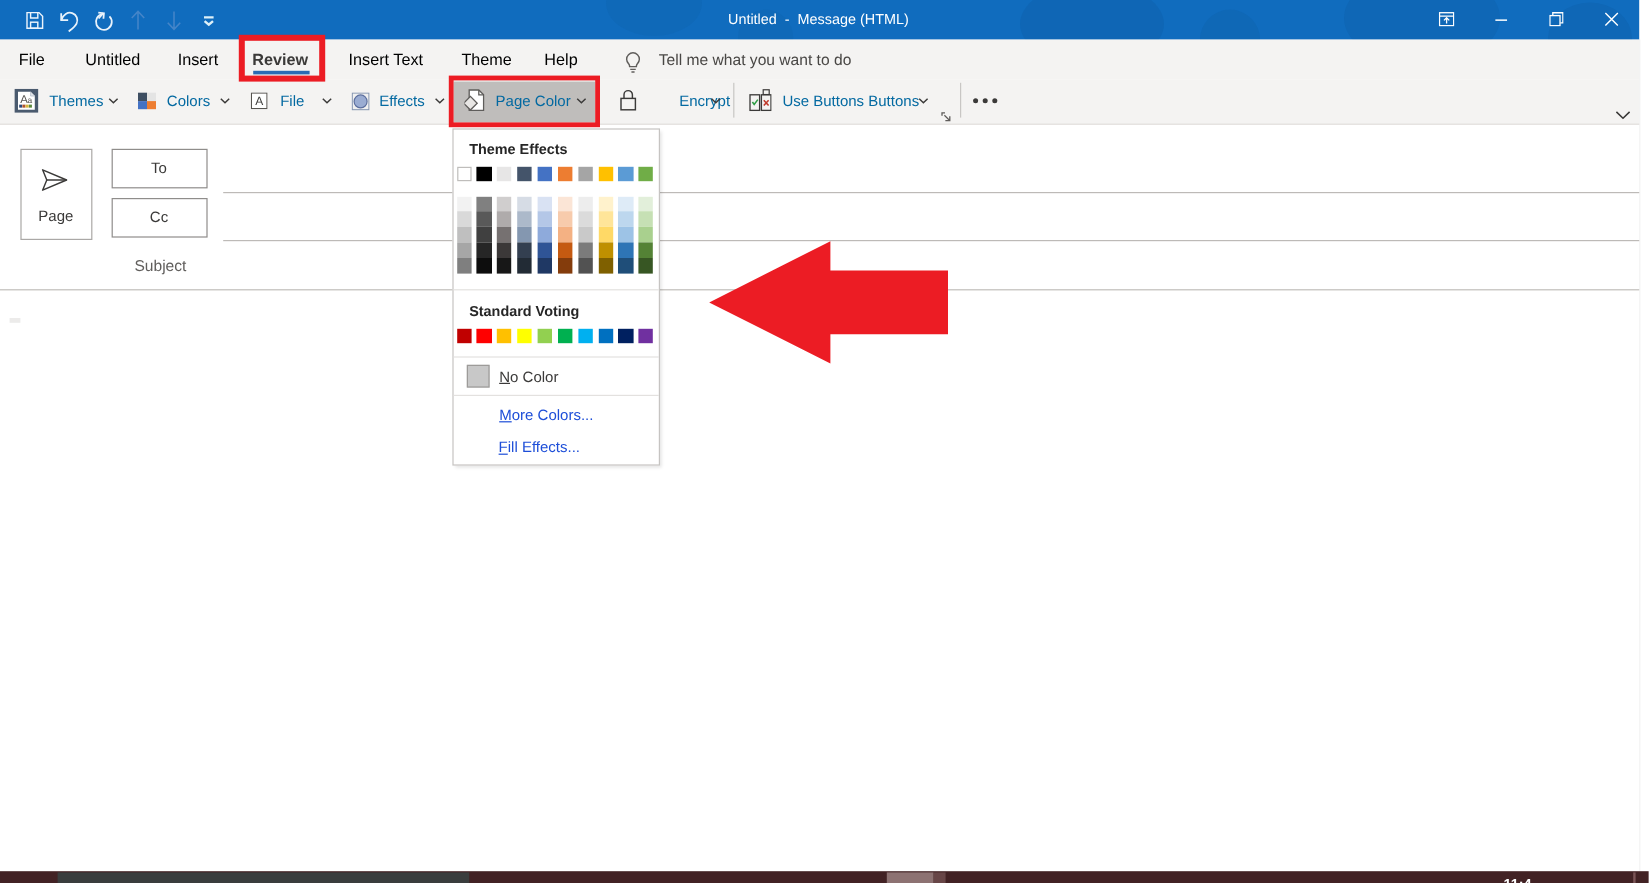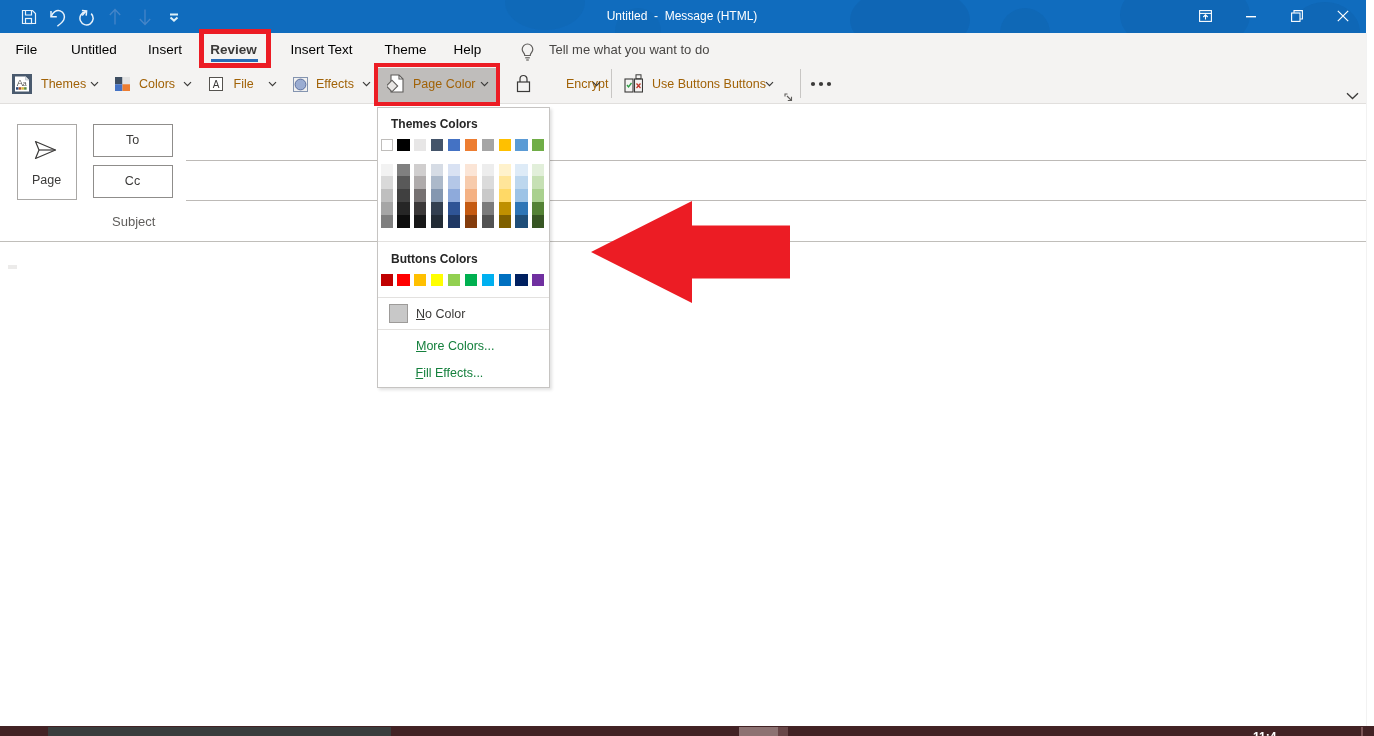--- a/index.html
+++ b/index.html
@@ -1,22 +1,22 @@
 <!DOCTYPE html>
 <html><head><meta charset="utf-8"><style>
 html,body{margin:0;padding:0}
 body{width:1374px;height:736px;position:relative;font-family:"Liberation Sans",sans-serif;background:#ffffff;overflow:hidden}
 .abs{position:absolute}
 .tab{position:absolute;top:33px;height:33px;line-height:33px;font-size:13.5px;color:#000000;transform:translateX(-50%);white-space:nowrap}
-.rlbl{position:absolute;font-size:12.5px;color:#a16207;white-space:nowrap;line-height:37px;top:66px}
+.rlbl{position:absolute;font-size:12.5px;color:#0369a1;white-space:nowrap;line-height:37px;top:66px}
 .chev{position:absolute;top:81px}
 .sw{position:absolute;width:12.2px;height:12.4px}
 .vc{position:absolute;width:12.2px;height:12.9px}
 .divl{position:absolute;left:377.5px;width:171px;height:1px;background:#e3e1df}
-.mi{position:absolute;left:416px;font-size:12.5px;color:#15803d;white-space:nowrap}
+.mi{position:absolute;left:416px;font-size:12.5px;color:#1d4ed8;white-space:nowrap}
 .fl{text-decoration:underline}
 </style></head>
 <body>
 
 <div class="abs" style="left:0;top:0;width:1366px;height:33px;background:#106cbe;overflow:hidden">
   <div class="abs" style="left:505px;top:-25px;width:80px;height:55px;border-radius:50%;background:rgba(8,64,120,0.07)"></div>
   <div class="abs" style="left:615px;top:8px;width:46px;height:46px;border-radius:50%;background:rgba(8,64,120,0.07)"></div>
   <div class="abs" style="left:850px;top:-15px;width:120px;height:70px;border-radius:50%;background:rgba(8,64,120,0.12)"></div>
   <div class="abs" style="left:1000px;top:8px;width:50px;height:50px;border-radius:50%;background:rgba(8,64,120,0.10)"></div>
   <div class="abs" style="left:1120px;top:-25px;width:130px;height:80px;border-radius:50%;background:rgba(8,64,120,0.11)"></div>
@@ -196,21 +196,21 @@
 <div class="abs" style="left:186px;top:200px;width:1180px;height:1px;background:#bdbab7"></div>
 <div class="abs" style="left:112px;top:214px;font-size:13px;color:#605e5c">Subject</div>
 <div class="abs" style="left:0;top:240.5px;width:1366px;height:1px;background:#c0beba"></div>
 <div class="abs" style="left:8px;top:265px;width:9px;height:4px;background:#ecebea"></div>
 
 <svg class="abs" style="left:585px;top:195px" width="212" height="115" viewBox="0 0 212 115">
   <polygon points="6,57 107,6 107,30.5 205,30.5 205,83.5 107,83.5 107,108" fill="#ec1c24"></polygon>
 </svg>
 
 <div class="abs" style="left:376.5px;top:106.5px;width:173px;height:281px;background:#fff;border:1px solid #c6c4c2;box-sizing:border-box;box-shadow:2px 2px 3px rgba(0,0,0,0.12)"></div>
-<div class="abs" style="left:391px;top:116.5px;font-size:12px;font-weight:bold;color:#262626">Themes Colors</div>
+<div class="abs" style="left:391px;top:116.5px;font-size:12px;font-weight:bold;color:#262626">Theme Effects</div>
 <div id="themerow">
     <div class="sw" style="left:380.6px;top:138.5px;background:#ffffff;border:1px solid #bfbdbb;box-sizing:border-box;"></div>
     <div class="vc" style="left:380.6px;top:163.5px;background:#f2f2f2"></div>
     <div class="vc" style="left:380.6px;top:176.4px;background:#d9d9d9"></div>
     <div class="vc" style="left:380.6px;top:189.3px;background:#bfbfbf"></div>
     <div class="vc" style="left:380.6px;top:202.2px;background:#a6a6a6"></div>
     <div class="vc" style="left:380.6px;top:215.1px;background:#7f7f7f"></div>
     <div class="sw" style="left:397.45000000000005px;top:138.5px;background:#000000;"></div>
     <div class="vc" style="left:397.45000000000005px;top:163.5px;background:#808080"></div>
     <div class="vc" style="left:397.45000000000005px;top:176.4px;background:#595959"></div>
@@ -260,21 +260,21 @@
     <div class="vc" style="left:515.4000000000001px;top:202.2px;background:#2e75b6"></div>
     <div class="vc" style="left:515.4000000000001px;top:215.1px;background:#1f4e79"></div>
     <div class="sw" style="left:532.25px;top:138.5px;background:#70ad47;"></div>
     <div class="vc" style="left:532.25px;top:163.5px;background:#e2efda"></div>
     <div class="vc" style="left:532.25px;top:176.4px;background:#c6e0b4"></div>
     <div class="vc" style="left:532.25px;top:189.3px;background:#a9d08e"></div>
     <div class="vc" style="left:532.25px;top:202.2px;background:#548235"></div>
     <div class="vc" style="left:532.25px;top:215.1px;background:#375623"></div>
   </div>
 <div class="divl" style="top:241px"></div>
-<div class="abs" style="left:391px;top:251.5px;font-size:12px;font-weight:bold;color:#262626">Buttons Colors</div>
+<div class="abs" style="left:391px;top:251.5px;font-size:12px;font-weight:bold;color:#262626">Standard Voting</div>
 <div id="stdrow">
     <div class="sw" style="left:380.6px;top:273.5px;background:#c00000"></div>
     <div class="sw" style="left:397.45000000000005px;top:273.5px;background:#ff0000"></div>
     <div class="sw" style="left:414.3px;top:273.5px;background:#ffc000"></div>
     <div class="sw" style="left:431.15000000000003px;top:273.5px;background:#ffff00"></div>
     <div class="sw" style="left:448px;top:273.5px;background:#92d050"></div>
     <div class="sw" style="left:464.85px;top:273.5px;background:#00b050"></div>
     <div class="sw" style="left:481.70000000000005px;top:273.5px;background:#00b0f0"></div>
     <div class="sw" style="left:498.55000000000007px;top:273.5px;background:#0070c0"></div>
     <div class="sw" style="left:515.4000000000001px;top:273.5px;background:#002060"></div>

